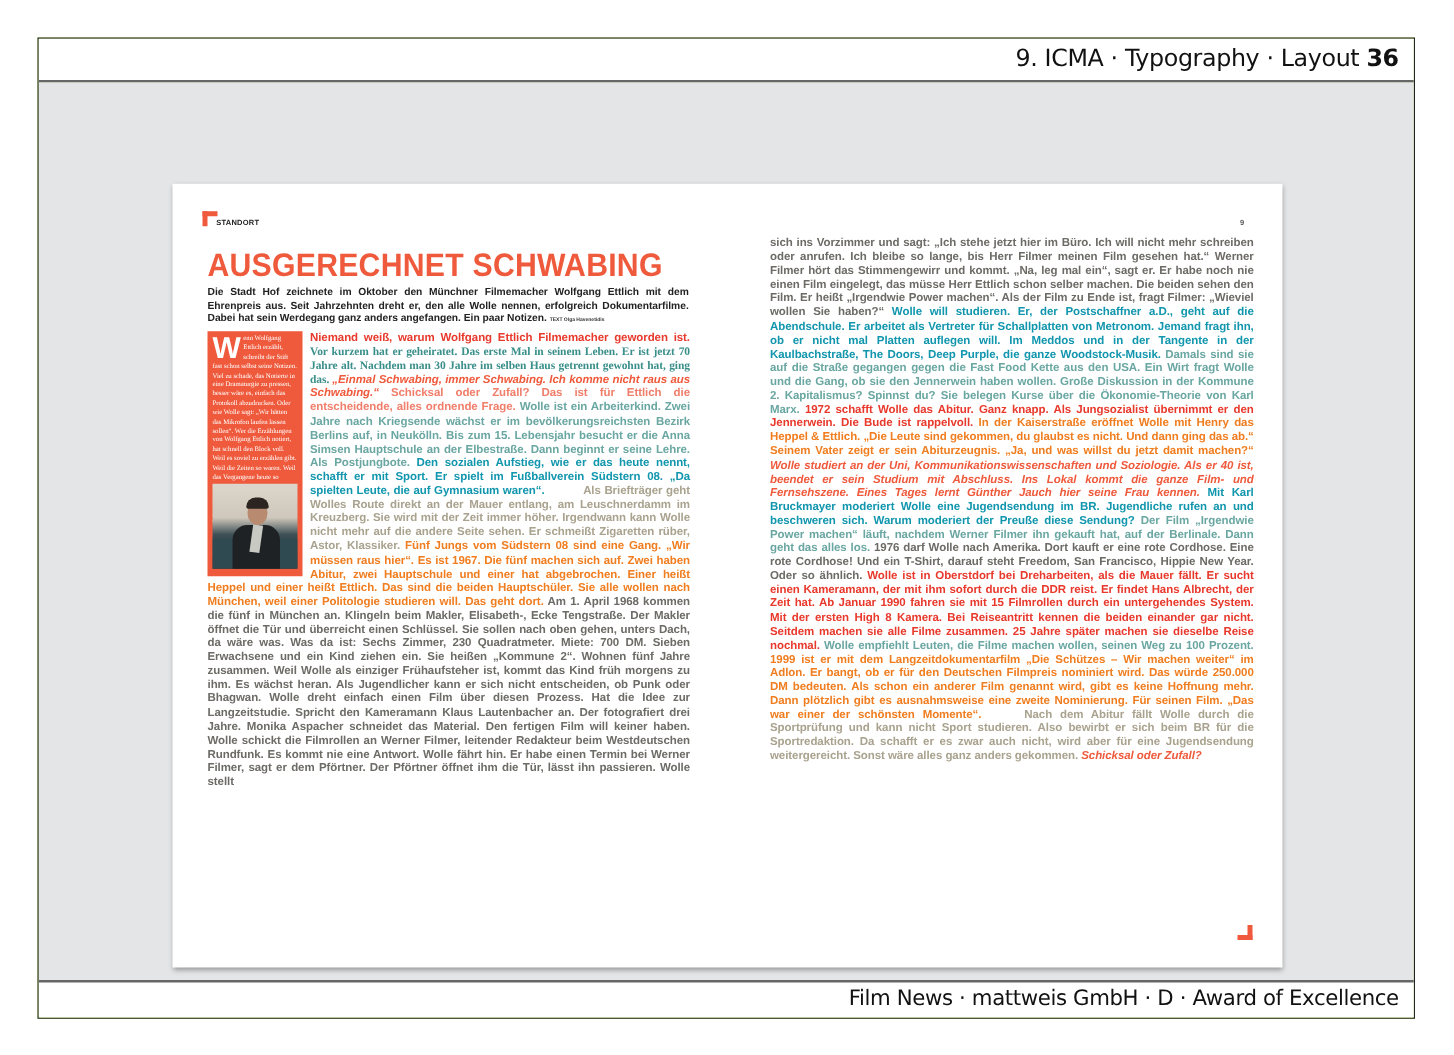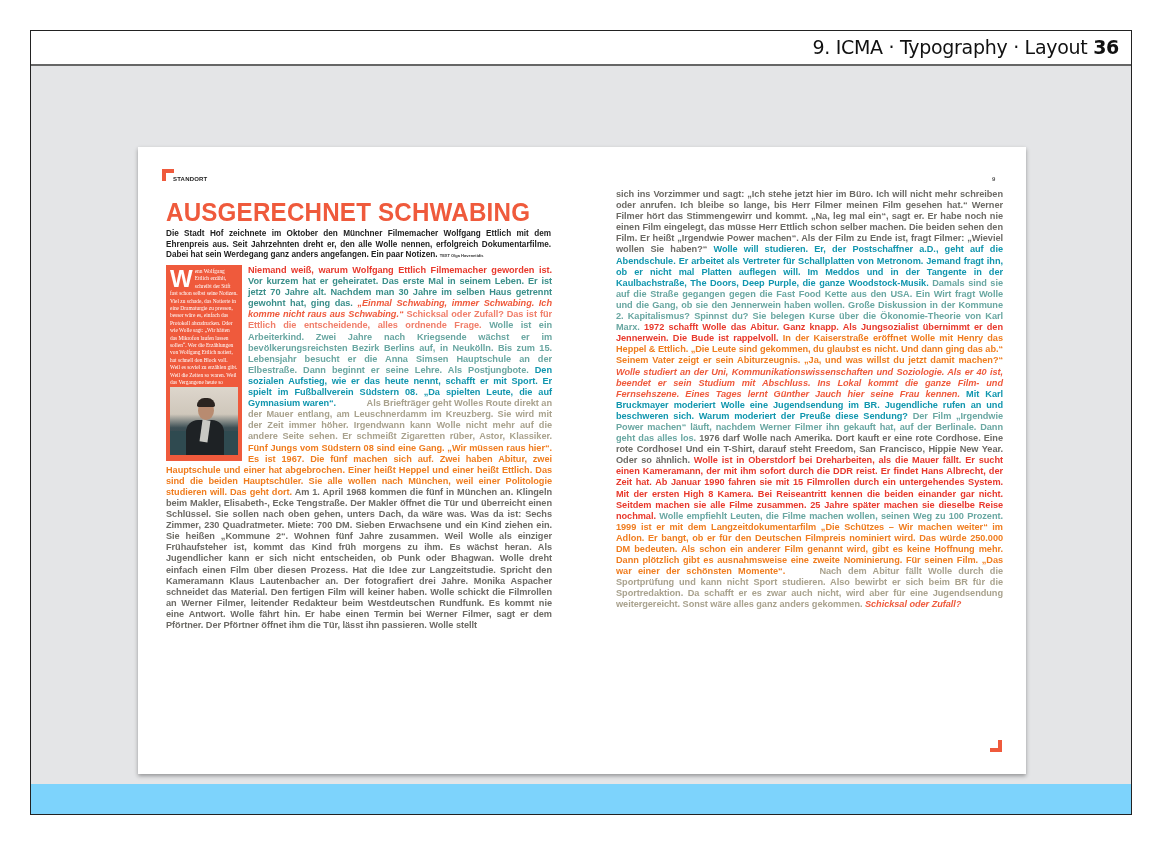--- a/index.html
+++ b/index.html
@@ -1,21 +1,21 @@
 <!DOCTYPE html>
 <html><head>
 <meta charset="utf-8">
 <style>
   * { box-sizing: border-box; margin: 0; padding: 0; }
   html, body { width: 1163px; height: 844px; background: #ffffff; overflow: hidden; }
   body { font-family: "Liberation Sans", sans-serif; position: relative; }
 
   .frame {
     position: absolute; left: 30px; top: 30px; width: 1102px; height: 785px;
-    border: 1px solid #222; background: #7dd3fc;
+    border: 1px solid #222; background: #bef264;
   }
   .top-bar {
     position: absolute; left: 0; top: 0; width: 100%; height: 35px;
     border-bottom: 2px solid #666; background: #fff;
   }
   .top-bar .title {
     position: absolute; right: 12px; top: 5px;
     font-family: "DejaVu Sans", sans-serif; font-size: 19px; color: #111; letter-spacing: -0.3px;
   }
   .top-bar .title b { font-weight: bold; }
@@ -101,21 +101,21 @@
   }
   .col-left-wrap {
     position: absolute; left: 28px; top: 118px; width: 386px; height: 500px;
   }
   .col-left-wrap .float-spacer { float: left; width: 82px; height: 198px; }
   .col-right {
     position: absolute; left: 478px; top: 42px; width: 387px;
   }
 
   .c-red { color: #e8392c; }
-  .c-teal { color: #3a8f8a; }
+  .c-teal { color: #3a8f8a; font-family: Liberation Serif, serif; }
   .c-salmon { color: #f07e6a; }
   .c-lteal { color: #6aa7a2; }
   .c-cyan { color: #1196ae; }
   .c-beige { color: #a9a28e; margin-left: 28px; }
   .c-orange { color: #f07d1f; }
   .c-grey { color: #6d6b66; }
   .c-tomato { color: #ef5a3c; font-style: italic; }
 </style>
 </head>
 <body>
@@ -156,13 +156,16 @@
           <div class="head"></div>
           <div class="hair"></div>
         </div>
       </div>
 
       <div class="col-right col-text" id="right-col-text"><span class="c-grey">sich ins Vorzimmer und sagt: „Ich stehe jetzt hier im Büro. Ich will nicht mehr schreiben oder anrufen. Ich bleibe so lange, bis Herr Filmer meinen Film gesehen hat.“ Werner Filmer hört das Stimmengewirr und kommt. „Na, leg mal ein“, sagt er. Er habe noch nie einen Film eingelegt, das müsse Herr Ettlich schon selber machen. Die beiden sehen den Film. Er heißt „Irgendwie Power machen“. Als der Film zu Ende ist, fragt Filmer: „Wieviel wollen Sie haben?“ </span><span class="c-cyan">Wolle will studieren. Er, der Postschaffner a.D., geht auf die Abendschule. Er arbeitet als Vertreter für Schallplatten von Metronom. Jemand fragt ihn, ob er nicht mal Platten auflegen will. Im Meddos und in der Tangente in der Kaulbachstraße, The Doors, Deep Purple, die ganze Woodstock-Musik. </span><span class="c-lteal">Damals sind sie auf die Straße gegangen gegen die Fast Food Kette aus den USA. Ein Wirt fragt Wolle und die Gang, ob sie den Jennerwein haben wollen. Große Diskussion in der Kommune 2. Kapitalismus? Spinnst du? Sie belegen Kurse über die Ökonomie-Theorie von Karl Marx. </span><span class="c-red">1972 schafft Wolle das Abitur. Ganz knapp. Als Jungsozialist übernimmt er den Jennerwein. Die Bude ist rappelvoll. </span><span class="c-orange">In der Kaiserstraße eröffnet Wolle mit Henry das Heppel &amp; Ettlich. „Die Leute sind gekommen, du glaubst es nicht. Und dann ging das ab.“ Seinem Vater zeigt er sein Abiturzeugnis. „Ja, und was willst du jetzt damit machen?“ </span><span class="c-tomato">Wolle studiert an der Uni, Kommunikationswissenschaften und Soziologie. Als er 40 ist, beendet er sein Studium mit Abschluss. Ins Lokal kommt die ganze Film- und Fernsehszene. Eines Tages lernt Günther Jauch hier seine Frau kennen. </span><span class="c-cyan">Mit Karl Bruckmayer moderiert Wolle eine Jugendsendung im BR. Jugendliche rufen an und beschweren sich. Warum moderiert der Preuße diese Sendung? </span><span class="c-lteal">Der Film „Irgendwie Power machen“ läuft, nachdem Werner Filmer ihn gekauft hat, auf der Berlinale. Dann geht das alles los. </span><span class="c-grey">1976 darf Wolle nach Amerika. Dort kauft er eine rote Cordhose. Eine rote Cordhose! Und ein T-Shirt, darauf steht Freedom, San Francisco, Hippie New Year. Oder so ähnlich. </span><span class="c-red">Wolle ist in Oberstdorf bei Dreharbeiten, als die Mauer fällt. Er sucht einen Kameramann, der mit ihm sofort durch die DDR reist. Er findet Hans Albrecht, der Zeit hat. Ab Januar 1990 fahren sie mit 15 Filmrollen durch ein untergehendes System. Mit der ersten High 8 Kamera. Bei Reiseantritt kennen die beiden einander gar nicht. Seitdem machen sie alle Filme zusammen. 25 Jahre später machen sie dieselbe Reise nochmal. </span><span class="c-lteal">Wolle empfiehlt Leuten, die Filme machen wollen, seinen Weg zu 100 Prozent. </span><span class="c-orange">1999 ist er mit dem Langzeitdokumentarfilm „Die Schützes – Wir machen weiter“ im Adlon. Er bangt, ob er für den Deutschen Filmpreis nominiert wird. Das würde 250.000 DM bedeuten. Als schon ein anderer Film genannt wird, gibt es keine Hoffnung mehr. Dann plötzlich gibt es ausnahmsweise eine zweite Nominierung. Für seinen Film. „Das war einer der schönsten Momente“. </span><span class="c-beige">Nach dem Abitur fällt Wolle durch die Sportprüfung und kann nicht Sport studieren. Also bewirbt er sich beim BR für die Sportredaktion. Da schafft er es zwar auch nicht, wird aber für eine Jugendsendung weitergereicht. Sonst wäre alles ganz anders gekommen. </span><span class="c-tomato">Schicksal oder Zufall?</span></div>
       <div class="corner-br"></div>
     </div>
   </div>
 
+  <div class="bottom-bar">
+    <div class="caption">Film News · mattweis GmbH · D · Award of Excellence</div>
+  </div>
 </div>
 
 </body></html>

